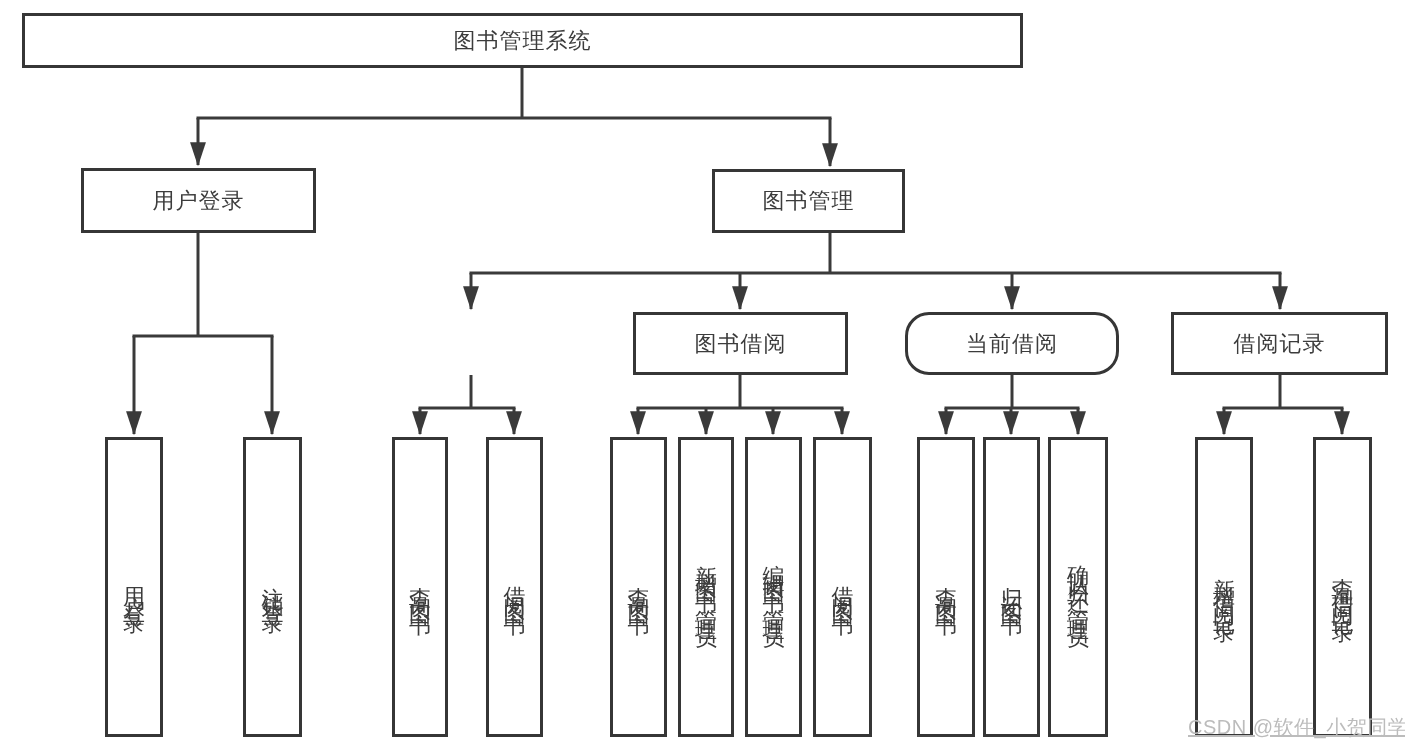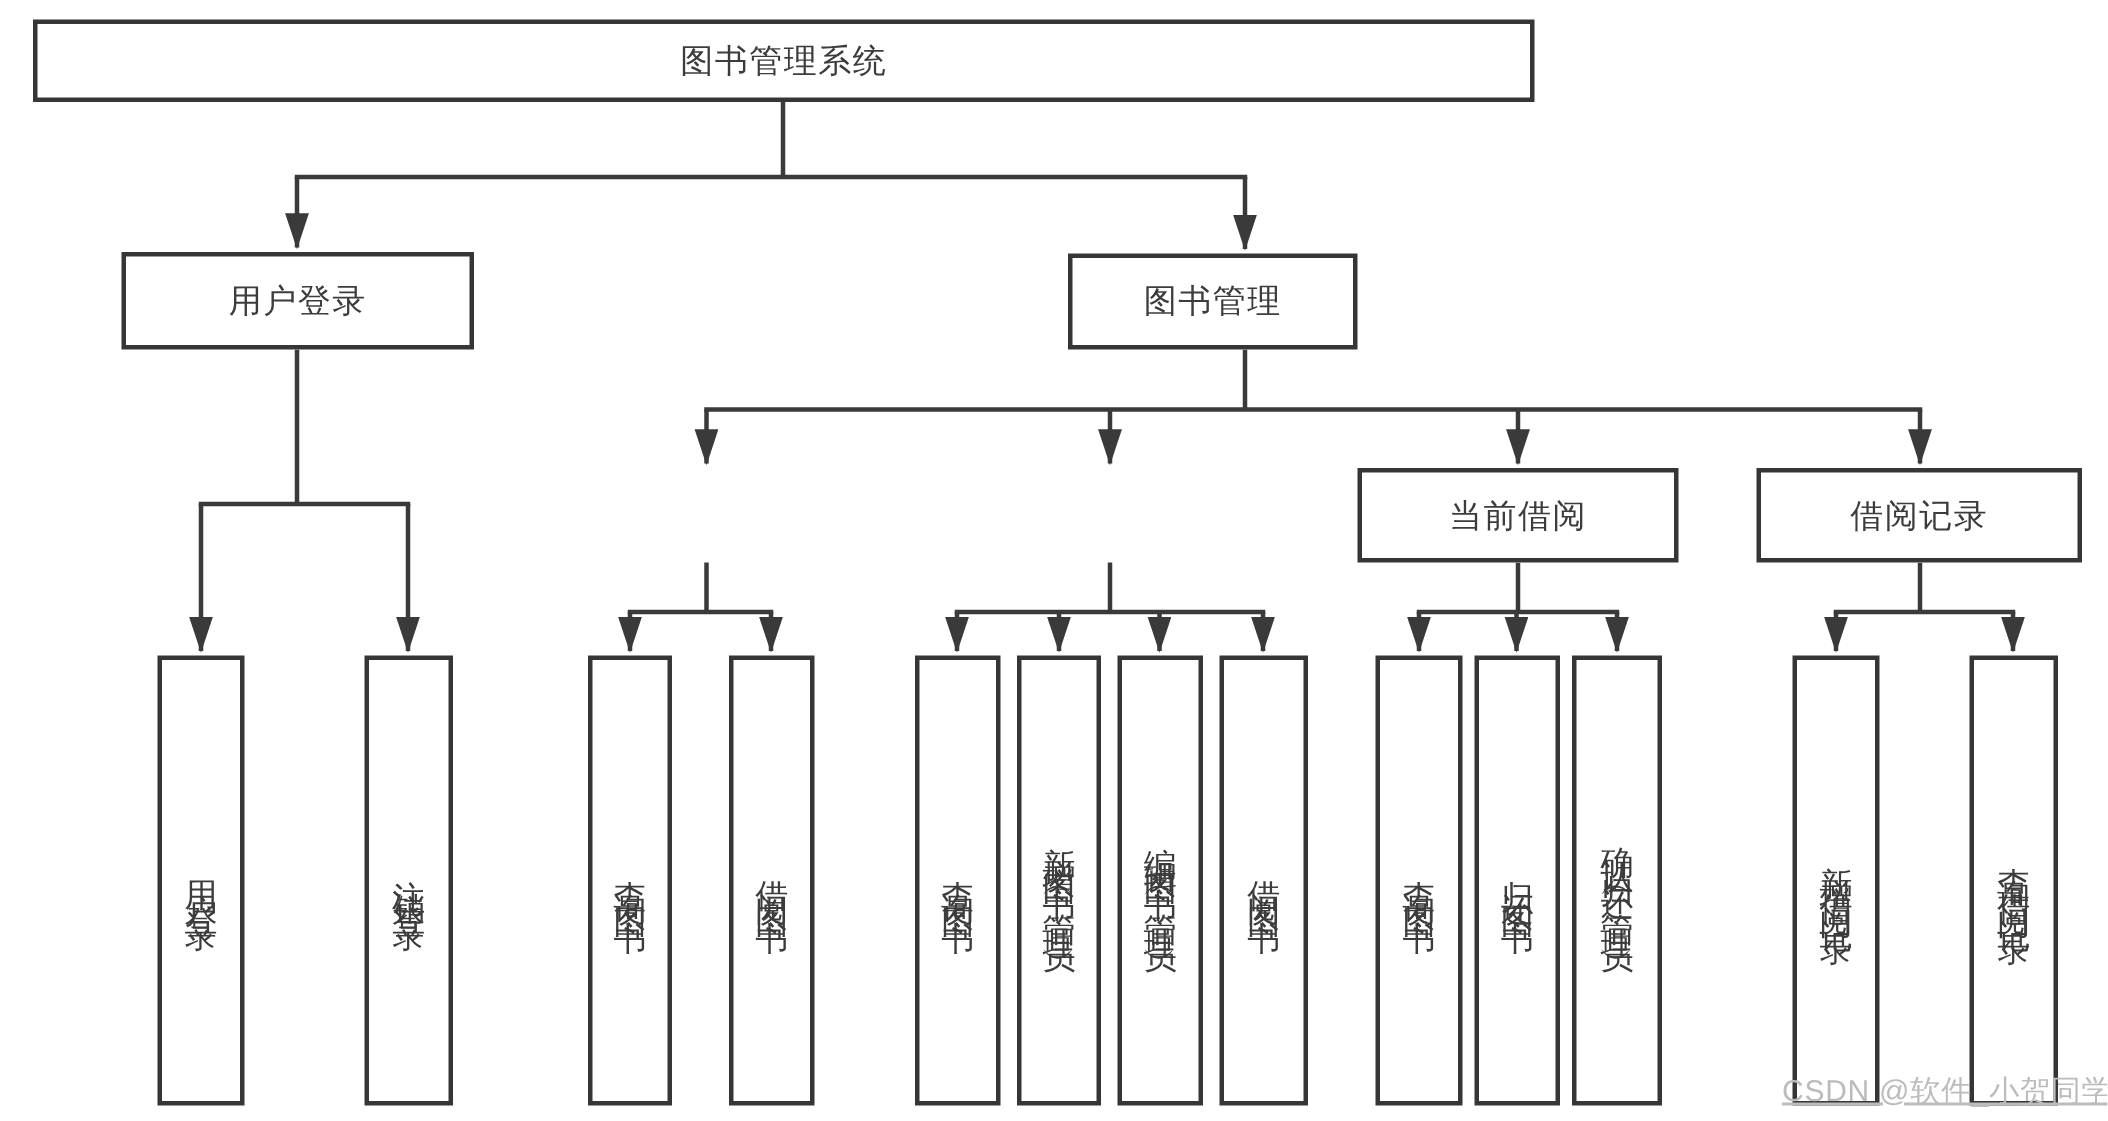--- a/index.html
+++ b/index.html
@@ -112,21 +112,22 @@
       <path d="M1224,408 L1224,434" marker-end="url(#arrow)"></path>
       <path d="M1342,408 L1342,434" marker-end="url(#arrow)"></path>
     </g>
   </svg>
 
   <div class="box h" style="left:22px; top:13px; width:1001px; height:55px;">图书管理系统</div>
 
   <div class="box h" style="left:81px; top:168px; width:235px; height:65px;">用户登录</div>
   <div class="box h" style="left:712px; top:169px; width:193px; height:64px;">图书管理</div>
 
-  <div class="box h" style="left:905px; top:312px; width:214px; height:63px;">当前借阅</div>
+  <div class="box h" style="left:633px; top:312px; width:215px; height:63px;">图书借阅</div>
+  <div class="box h" style="left:905px; top:312px; width:214px; height:63px;border-radius:24px;">当前借阅</div>
   <div class="box h" style="left:1171px; top:312px; width:217px; height:63px;">借阅记录</div>
 
   <div class="box v" style="left:105px; top:437px; width:58px; height:300px;">
     <span class="vtext">用户登录</span>
   </div>
   <div class="box v" style="left:243px; top:437px; width:59px; height:300px;">
     <span class="vtext">注销登录</span>
   </div>
 
   <div class="box v" style="left:392px; top:437px; width:56px; height:300px;">

